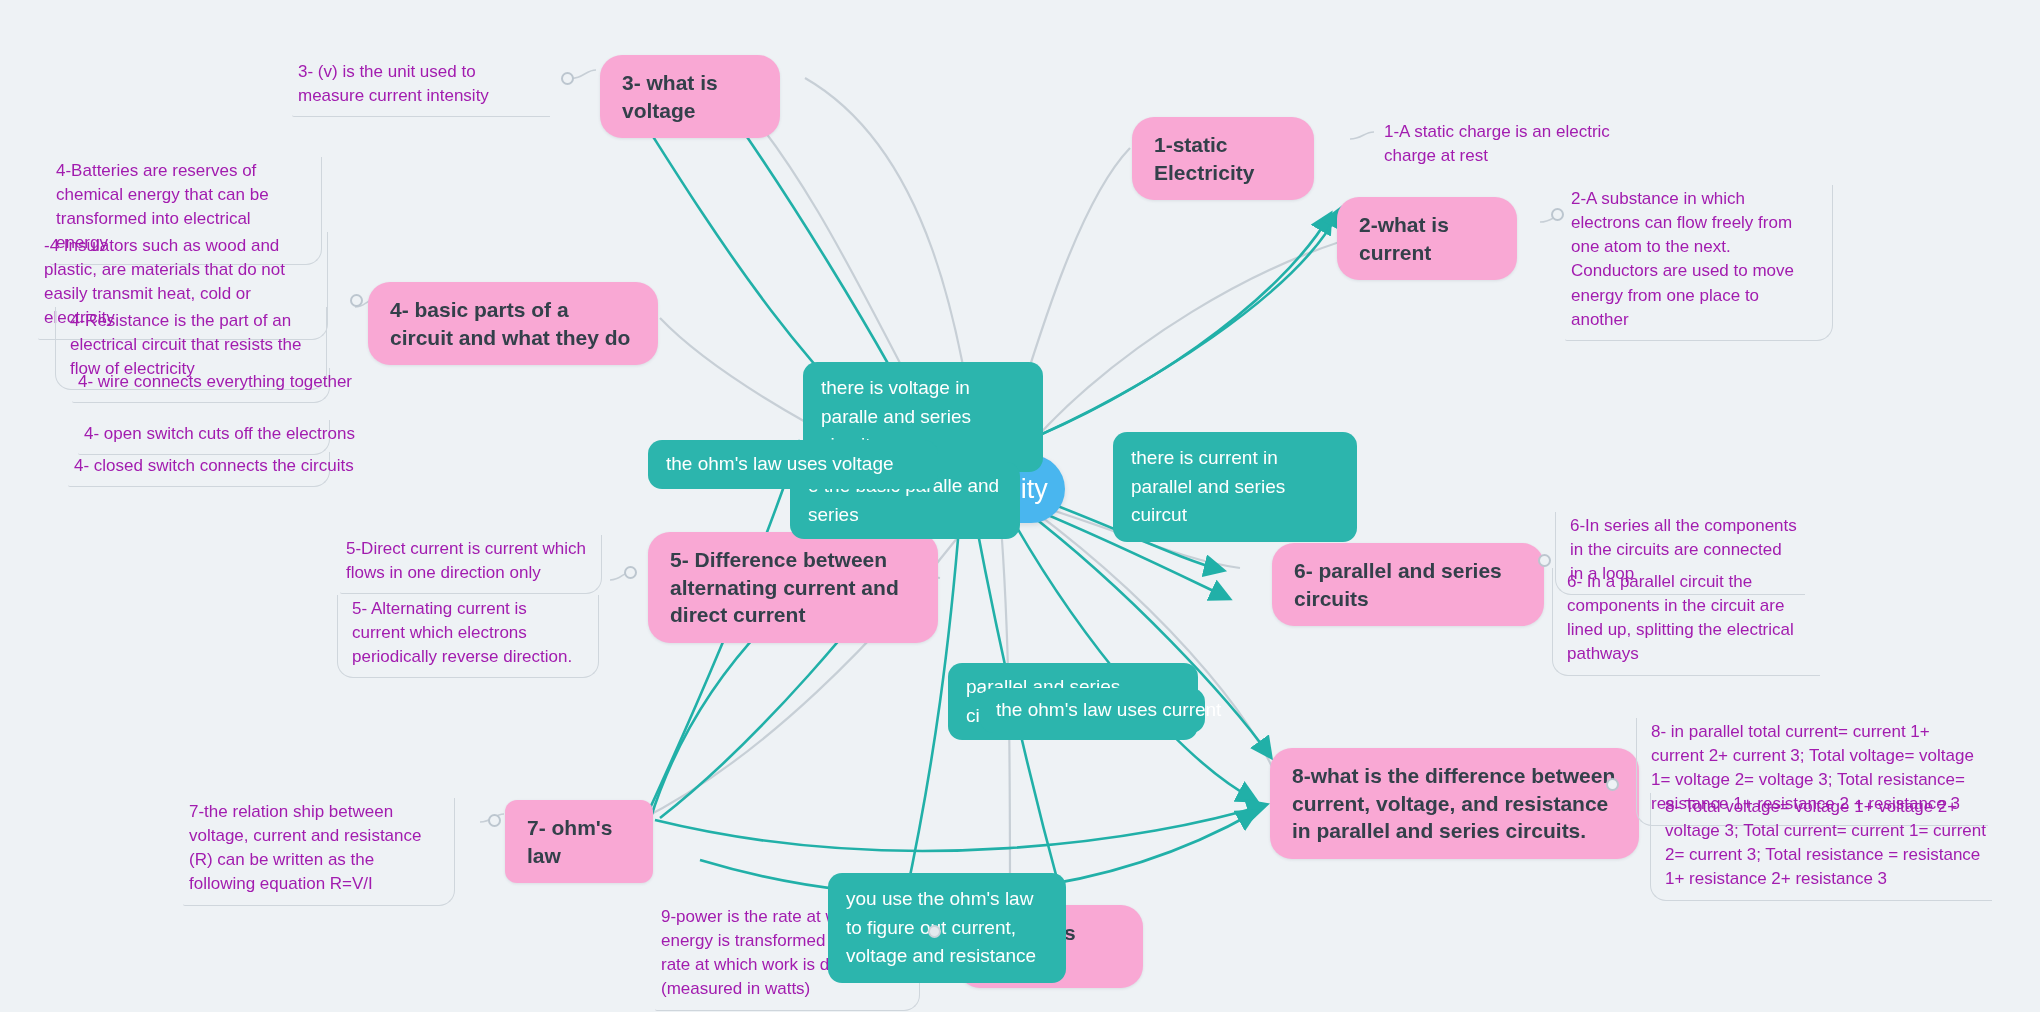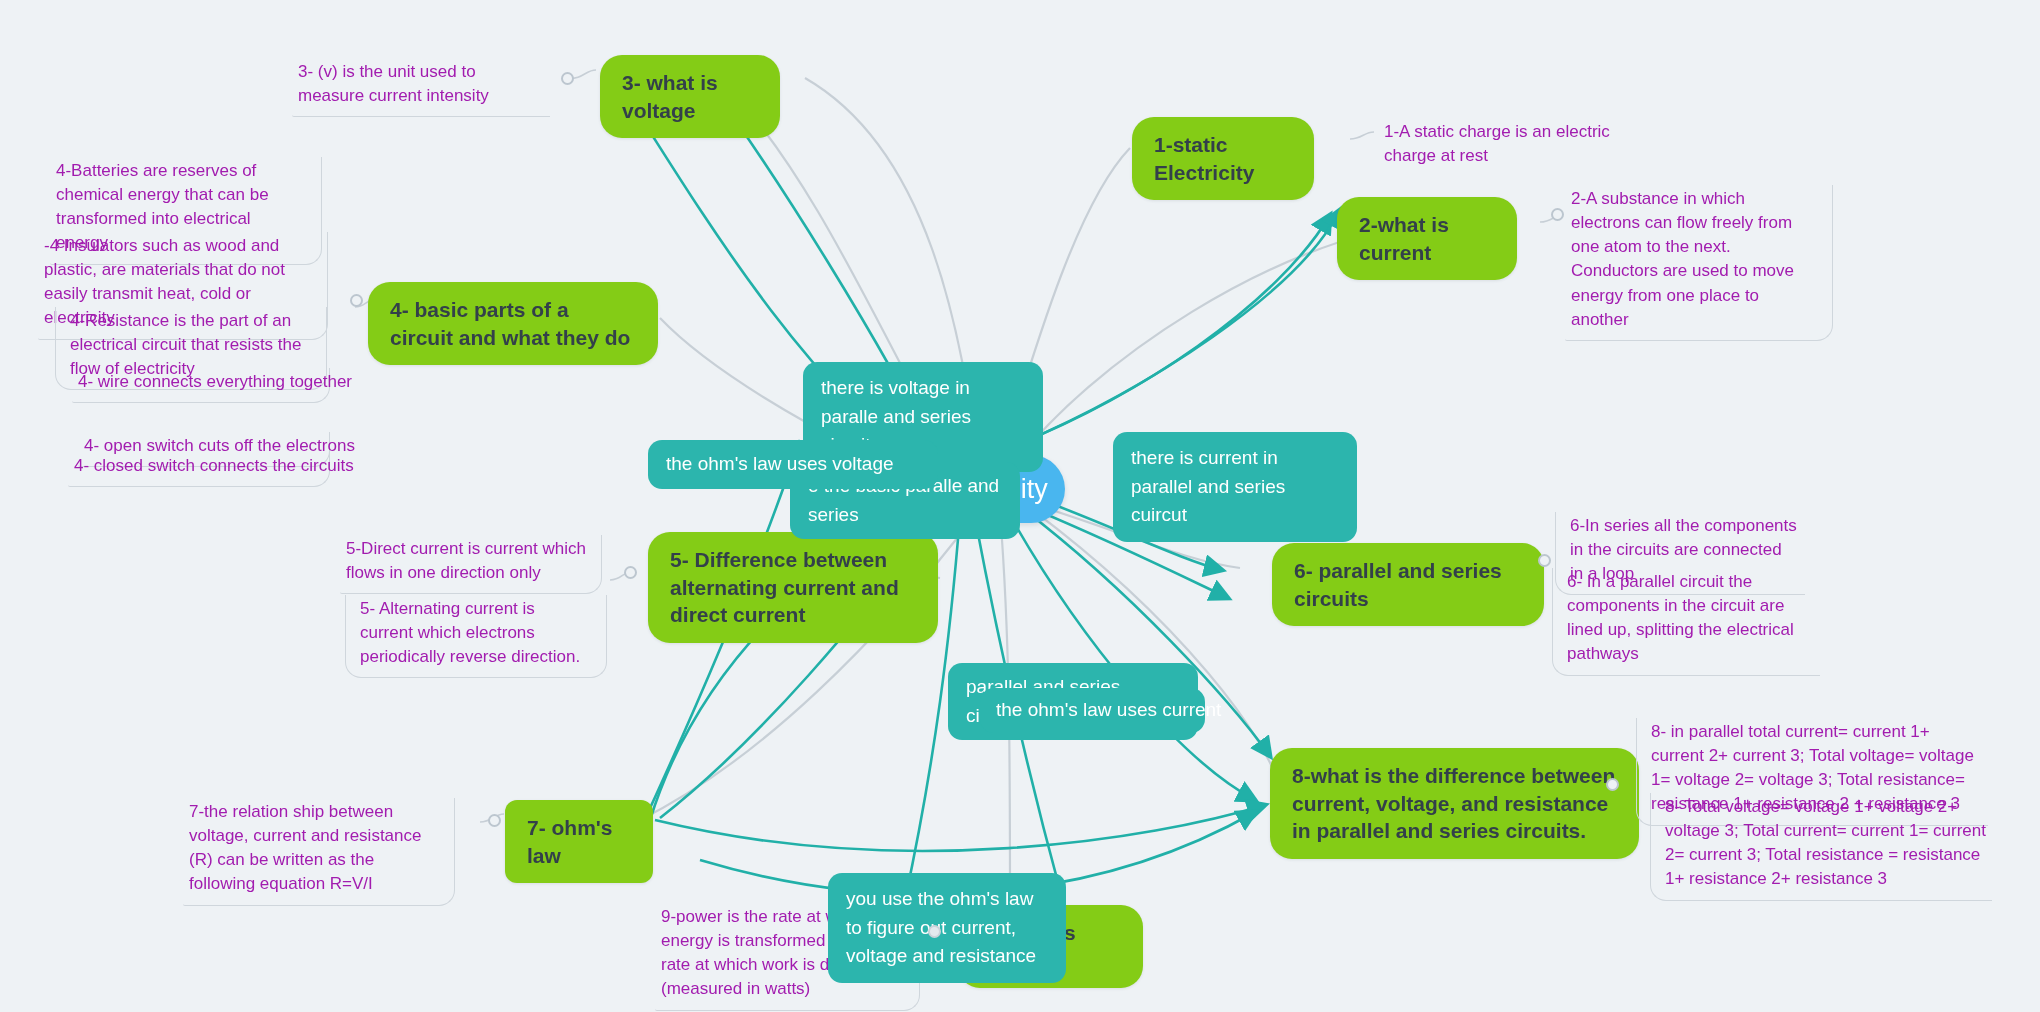--- a/index.html
+++ b/index.html
@@ -25,21 +25,21 @@
   }
 
   
   .node {
     position: absolute;
     box-sizing: border-box;
   }
 
   
   .topic {
-    background: #84cc16;
+    background: #f9a8d4;
     border-radius: 22px;
     color: #33404a;
     font-weight: bold;
     box-shadow: 0 1px 3px rgba(40,60,80,0.10);
     display: flex;
     align-items: center;
     padding: 14px 22px;
     line-height: 1.32;
   }
 
@@ -248,33 +248,33 @@
 
   <div class="node leaf rounded-right rounded-left" style="left:55px; top:307px; width:272px;">
     <span>4-Resistance is the part of an electrical circuit that resists the flow of electricity</span>
   </div>
   <div class="knob" style="left:350px; top:294px;"></div>
 
   <div class="node leaf rounded-right" style="left:72px; top:368px; width:258px; white-space:nowrap;">
     <span>4- wire connects everything together</span>
   </div>
 
-  <div class="node leaf rounded-right" style="left:78px; top:432px; width:252px; white-space:nowrap;text-align:right;">
+  <div class="node leaf rounded-right" style="left:78px; top:420px; width:252px; white-space:nowrap;text-align:right;">
     <span>4- open switch cuts off the electrons</span>
   </div>
 
   <div class="node leaf rounded-right" style="left:68px; top:452px; width:262px; white-space:nowrap;">
     <span>4- closed switch connects the circuits</span>
   </div>
 
   <div class="node leaf rounded-right" style="left:340px; top:535px; width:262px;">
     <span>5-Direct current is current which flows in one direction only</span>
   </div>
 
-  <div class="node leaf rounded-right rounded-left" style="left:345px; top:595px; width:262px;">
+  <div class="node leaf rounded-right rounded-left" style="left:337px; top:595px; width:262px;">
     <span>5- Alternating current is current which electrons periodically reverse direction.</span>
   </div>
   <div class="knob" style="left:624px; top:566px;"></div>
 
   <div class="node leaf rounded-left" style="left:1555px; top:512px; width:250px;">
     <span>6-In series all the components in the circuits are connected in a loop</span>
   </div>
 
   <div class="node leaf rounded-left" style="left:1552px; top:568px; width:268px;">
     <span>6- In a parallel circuit the components in the circuit are lined up, splitting the electrical pathways</span>

